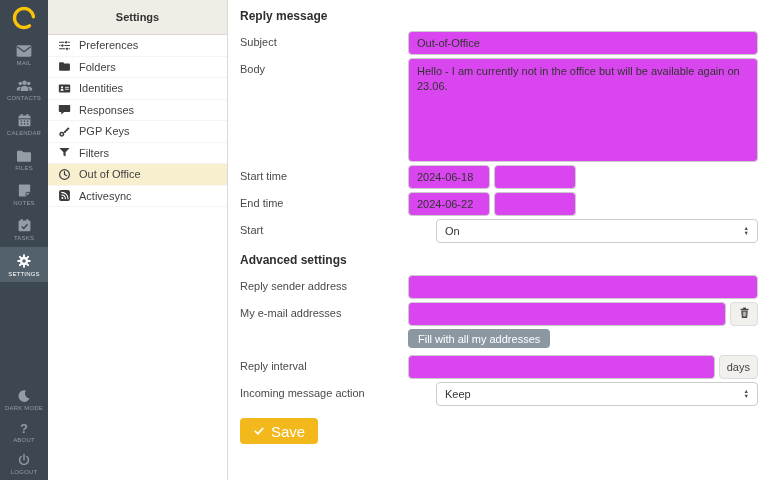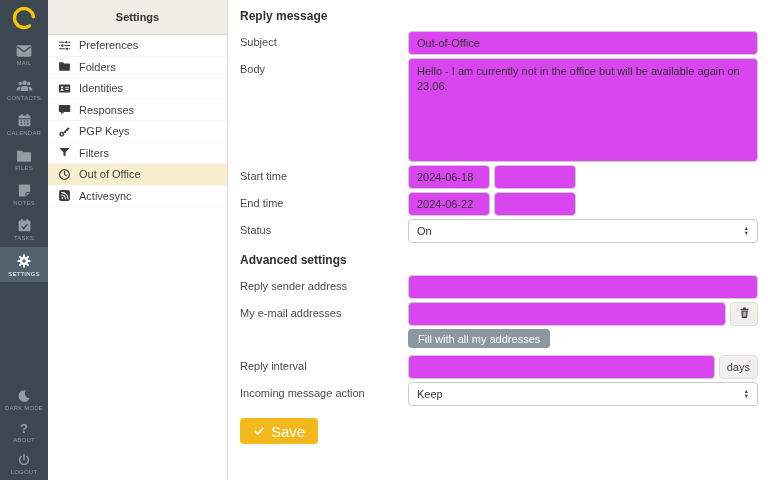--- a/index.html
+++ b/index.html
@@ -32,21 +32,21 @@
   .content-header { height:35px; flex:none; background:#f0ede6; border-bottom:1px solid #dcd8d0; }
   .form-area { flex:1; padding:9px 10px 0 12px; overflow:hidden; }
   .section-title { font-weight:bold; font-size:12px; color:#2f2f2f; margin:0 0 8px 0; }
   .section-title.advanced { margin-top:10px; }
   .form-row { display:flex; align-items:flex-start; margin-bottom:3px; }
   .form-label { width:168px; flex:none; padding-top:5px; color:#4a4a4a; }
   .form-field { flex:1; display:flex; gap:4px; align-items:flex-start; min-width:0; }
   .text-input { width:100%; height:24px; border:1px solid #ccc; border-radius:4px; padding:0 8px; font-family:inherit; font-size:11px; color:#333; background:#d946ef; outline:none; }
   textarea.text-input { height:104px; padding-top:5px; resize:none; line-height:1.35; }
   .w-date { width:82px; flex:none; }
-  .fake-select { width:100%; height:24px; border:1px solid #ccc; border-radius:4px; padding:0 8px; display:flex; align-items:center; justify-content:space-between; cursor:pointer; background:#fff; }
+  .fake-select { width:100%; height:24px; border:1px solid #ccc; border-radius:4px; padding:0 8px; display:flex; align-items:center; justify-content:space-between; cursor:pointer; background:#fff;margin-left:28px; }
   .updown { display:flex; flex-direction:column; align-items:center; color:#4a4a4a; }
   .updown::before { content:"▲"; font-size:5.5px; line-height:5px; }
   .updown::after  { content:"▼"; font-size:5.5px; line-height:5px; }
   .addon { flex:none; height:24px; border:1px solid #ddd; background:#f2f0ec; border-radius:4px; display:flex; align-items:center; justify-content:center; padding:0 7px; color:#444; }
   .addon.icon-addon { width:28px; padding:0; cursor:pointer; }
   .btn-secondary { border:none; background:#8b98a2; color:#fff; border-radius:4px; height:19px; padding:0 10px; font-family:inherit; font-size:11px; cursor:pointer; margin-bottom:4px; }
   .btn-primary { display:inline-flex; align-items:center; gap:6px; border:none; background:#f2b81c; color:#fff; border-radius:4px; height:26px; padding:0 13px; font-family:inherit; font-size:15px; cursor:pointer; margin-top:9px; }
 </style>
 </head>
 <body>
@@ -304,21 +304,21 @@
 
     <div class="form-row">
       <label class="form-label">End time</label>
       <div class="form-field">
         <input class="text-input w-date" type="text" value="2024-06-22" style="">
         <input class="text-input w-date" type="text" value="" style="">
       </div>
     </div>
 
     <div class="form-row">
-      <label class="form-label">Status</label>
+      <label class="form-label">Start</label>
       <div class="form-field">
         <div class="fake-select">
           <span>On</span>
           <span class="updown"></span>
         </div>
       </div>
     </div>
 
     <h2 class="section-title advanced">Advanced settings</h2>
 

